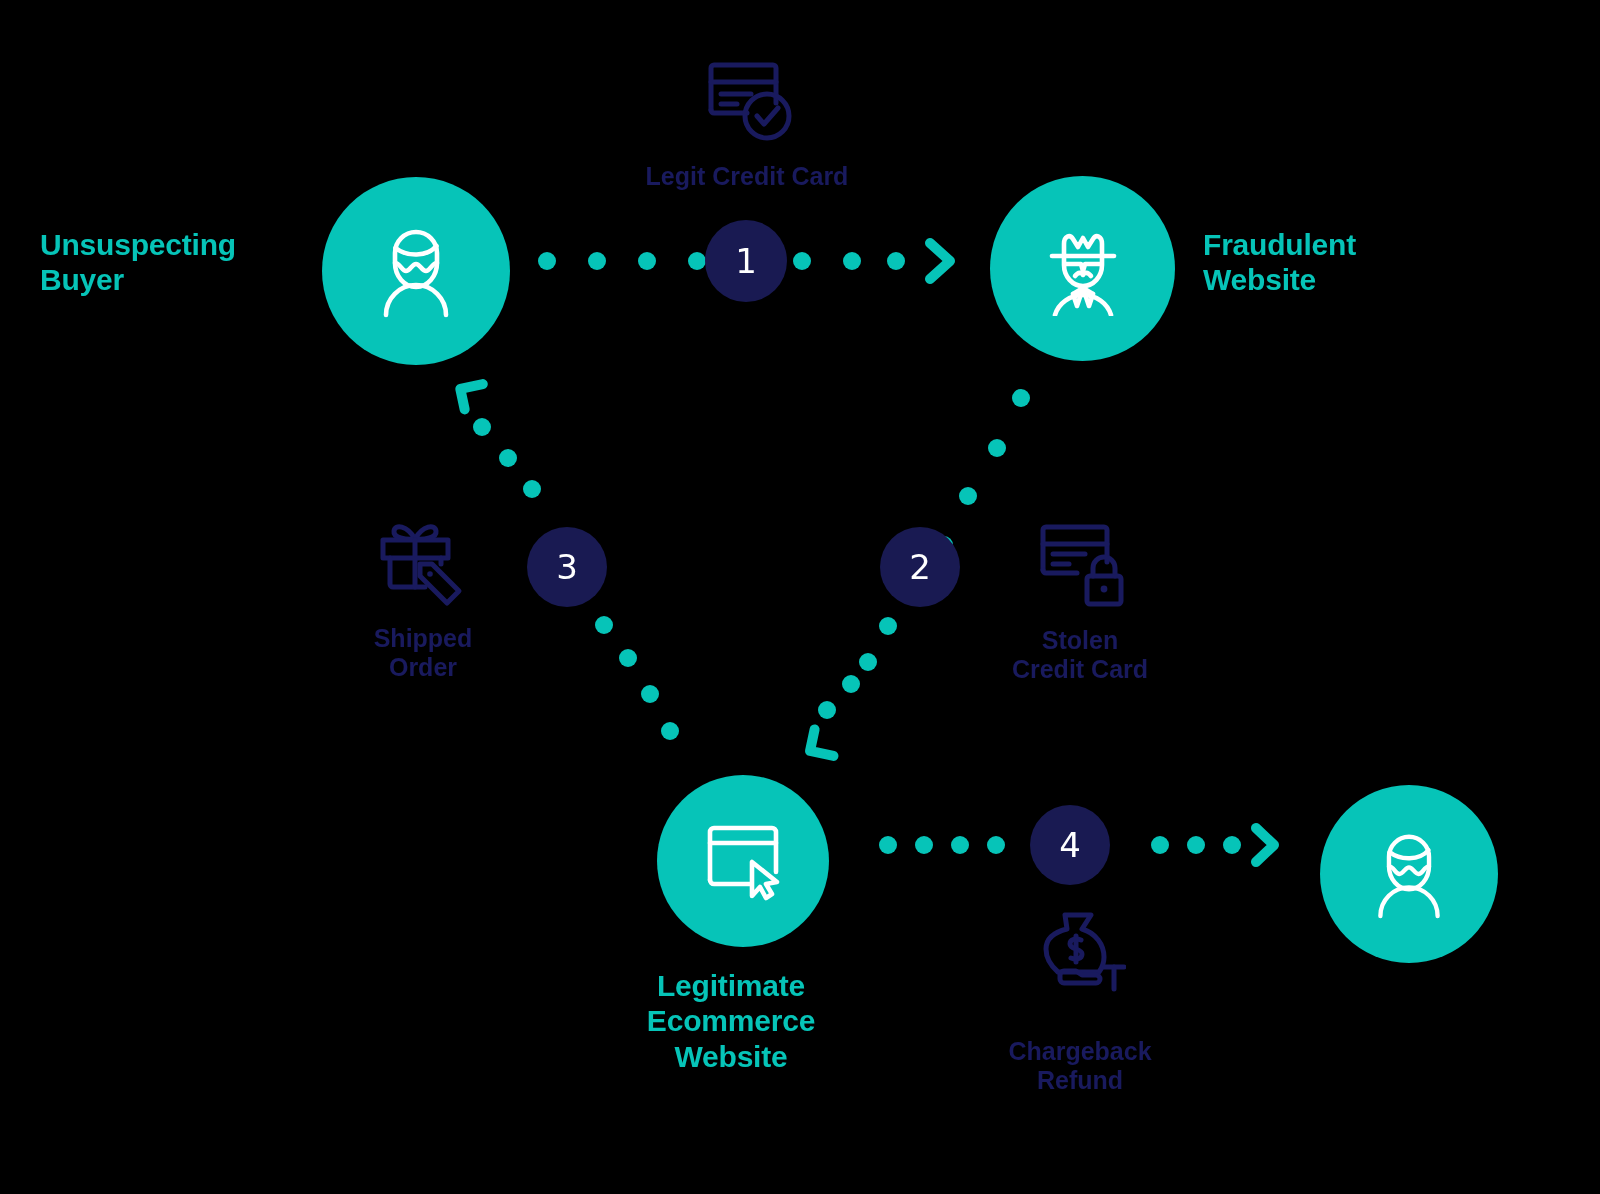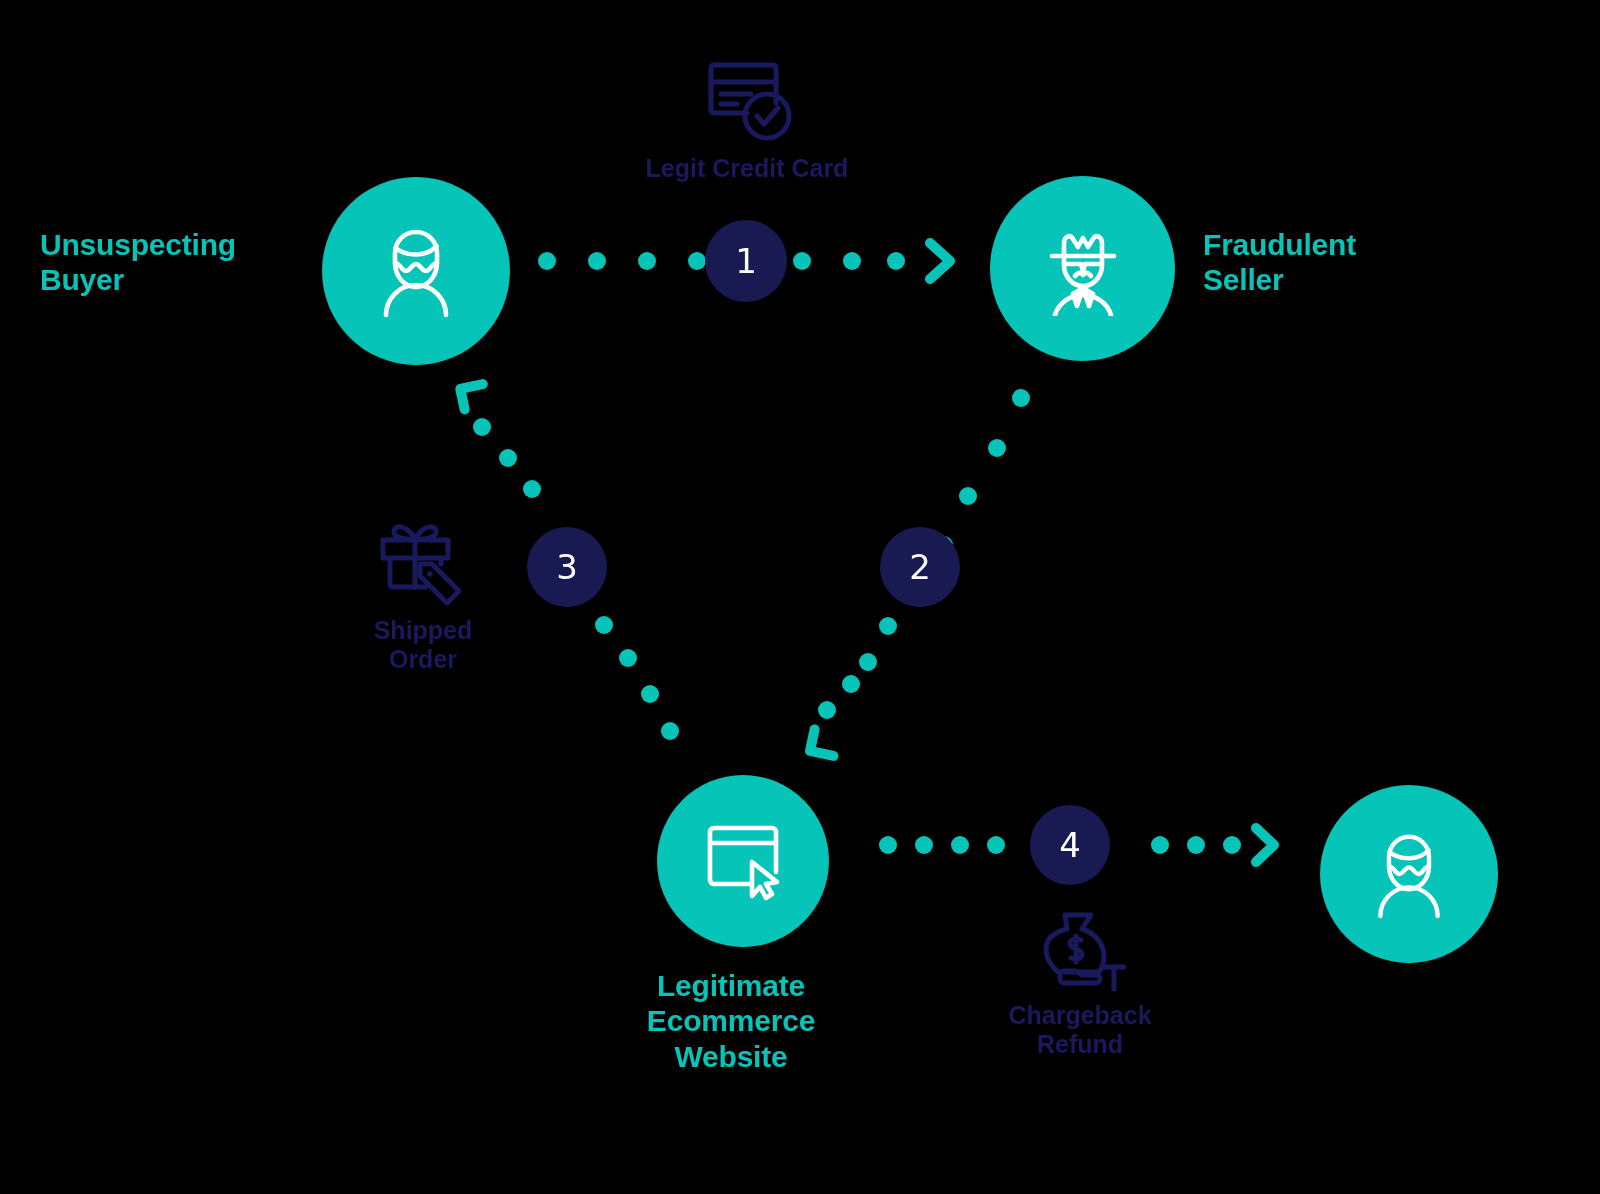--- a/index.html
+++ b/index.html
@@ -70,21 +70,21 @@
     flex-direction: column;
     align-items: center;
   }
   .annot .cap {
     color: #191a5e;
     font-weight: 700;
     font-size: 25px;
     line-height: 1.17;
     text-align: center;
     white-space: pre-line;
-    margin-top: 8px;
+    margin-top: 16px;
   }
   .annot svg { display: block; }
 </style>
 </head>
 <body>
 
 <div id="canvas">
 
   <svg class="edges" viewBox="0 0 1600 1194" xmlns="http://www.w3.org/2000/svg">
 
@@ -163,21 +163,21 @@
           <path d="M28 42 L44 42 L46 49 L48 42 L64 42"></path>
           <path d="M38 54 C41 50 45 50 46 53 C47 50 51 50 54 54"></path>
           <path d="M18 93 A29 27 0 0 1 74 93"></path>
           <path d="M36 72 L46 66 L56 72"></path>
           <path d="M36 72 L40 84 L46 66 L52 84 L56 72"></path>
         </g>
       </svg>
     </span>
   </div>
   <div class="node-label right" style="left:1203px; top:227px; width:300px;">Fraudulent
-Seller</div>
+Website</div>
 
   <div class="node" style="left:657px; top:775px; width:172px; height:172px;">
     <span>
       <svg width="82" height="82" viewBox="0 0 82 82" xmlns="http://www.w3.org/2000/svg">
         <g fill="none" stroke="#ffffff" stroke-width="4.6" stroke-linecap="round" stroke-linejoin="round">
           <path d="M8 60 V12 A4 4 0 0 1 12 8 H70 A4 4 0 0 1 74 12 V52"></path>
           <path d="M8 60 A4 4 0 0 0 12 64 H48"></path>
           <line x1="8" y1="23" x2="74" y2="23"></line>
           <path d="M50 42 L50 76 L58 67 L64 78 L70 74 L64 64 L75 62 Z"></path>
         </g>
@@ -216,41 +216,59 @@
           <line x1="22" y1="36" x2="52" y2="36"></line>
           <line x1="22" y1="46" x2="38" y2="46"></line>
           <circle cx="68" cy="58" r="22"></circle>
           <path d="M58 58 L65 66 L79 50"></path>
         </g>
       </svg>
     </span>
     <span class="cap">Legit Credit Card</span>
   </div>
 
+  <div class="annot" style="left:960px; top:520px; width:240px;">
+    <span>
+      <svg width="94" height="90" viewBox="0 0 94 90" xmlns="http://www.w3.org/2000/svg">
+        <g fill="none" stroke="#191a5e" stroke-width="5" stroke-linecap="round" stroke-linejoin="round">
+          <path d="M10 50 V10 A3 3 0 0 1 13 7 H71 A3 3 0 0 1 74 10 V42"></path>
+          <path d="M10 50 A3 3 0 0 0 13 53 H44"></path>
+          <line x1="10" y1="24" x2="74" y2="24"></line>
+          <line x1="20" y1="34" x2="52" y2="34"></line>
+          <line x1="20" y1="44" x2="36" y2="44"></line>
+          <rect x="54" y="56" width="34" height="28" rx="3"></rect>
+          <path d="M60 56 V48 A11 11 0 0 1 82 48 V56"></path>
+          <circle cx="71" cy="69" r="3.4" fill="#191a5e" stroke="none"></circle>
+        </g>
+      </svg>
+    </span>
+    <span class="cap">Stolen
+Credit Card</span>
+  </div>
 
   <div class="annot" style="left:318px; top:516px; width:210px;">
     <span>
       <svg width="96" height="92" viewBox="0 0 96 92" xmlns="http://www.w3.org/2000/svg">
         <g fill="none" stroke="#191a5e" stroke-width="5" stroke-linecap="round" stroke-linejoin="round">
           <path d="M40 23 C32 9 20 8 19 15 C18 22 31 24 40 23 Z"></path>
           <path d="M40 23 C48 9 60 8 61 15 C62 22 49 24 40 23 Z"></path>
           <rect x="8" y="24" width="65" height="18"></rect>
           <path d="M15 42 V68 A3 3 0 0 0 18 71 H50"></path>
           <path d="M66 42 V48"></path>
           <line x1="40" y1="24" x2="40" y2="71"></line>
           <path d="M57 48 L84 75 L72 87 L45 60 V48 Z"></path>
           <circle cx="55" cy="58" r="2.8" fill="#191a5e" stroke="none"></circle>
         </g>
       </svg>
     </span>
     <span class="cap">Shipped
 Order</span>
   </div>
 
-  <div class="annot" style="left:960px; top:905px; width:240px;">
+  <div class="annot" style="left:960px; top:905px; width:240px;gap:28px;">
     <span>
       <svg width="92" height="88" viewBox="0 0 92 88" xmlns="http://www.w3.org/2000/svg">
         <g fill="none" stroke="#191a5e" stroke-width="5" stroke-linecap="round" stroke-linejoin="round">
           <path d="M31 10 H57 L48 24 C62 28 70 40 70 52 C70 58 68 63 65 67 H24 C16 60 12 52 12 44 C12 33 21 27 33 24 Z"></path>
           <path d="M47 35 C42 33 36 34 36 39 C36 45 48 43 48 49 C48 54 42 55 37 53"></path>
           <line x1="42" y1="31" x2="42" y2="57"></line>
           <path d="M30 78 H62 A4 4 0 0 0 66 74 A4 4 0 0 0 62 70 H48 L42 66 H30 A4 4 0 0 0 26 70 V74 A4 4 0 0 0 30 78 Z"></path>
           <line x1="80" y1="62" x2="80" y2="84"></line>
           <line x1="70" y1="62" x2="90" y2="62"></line>
         </g>

